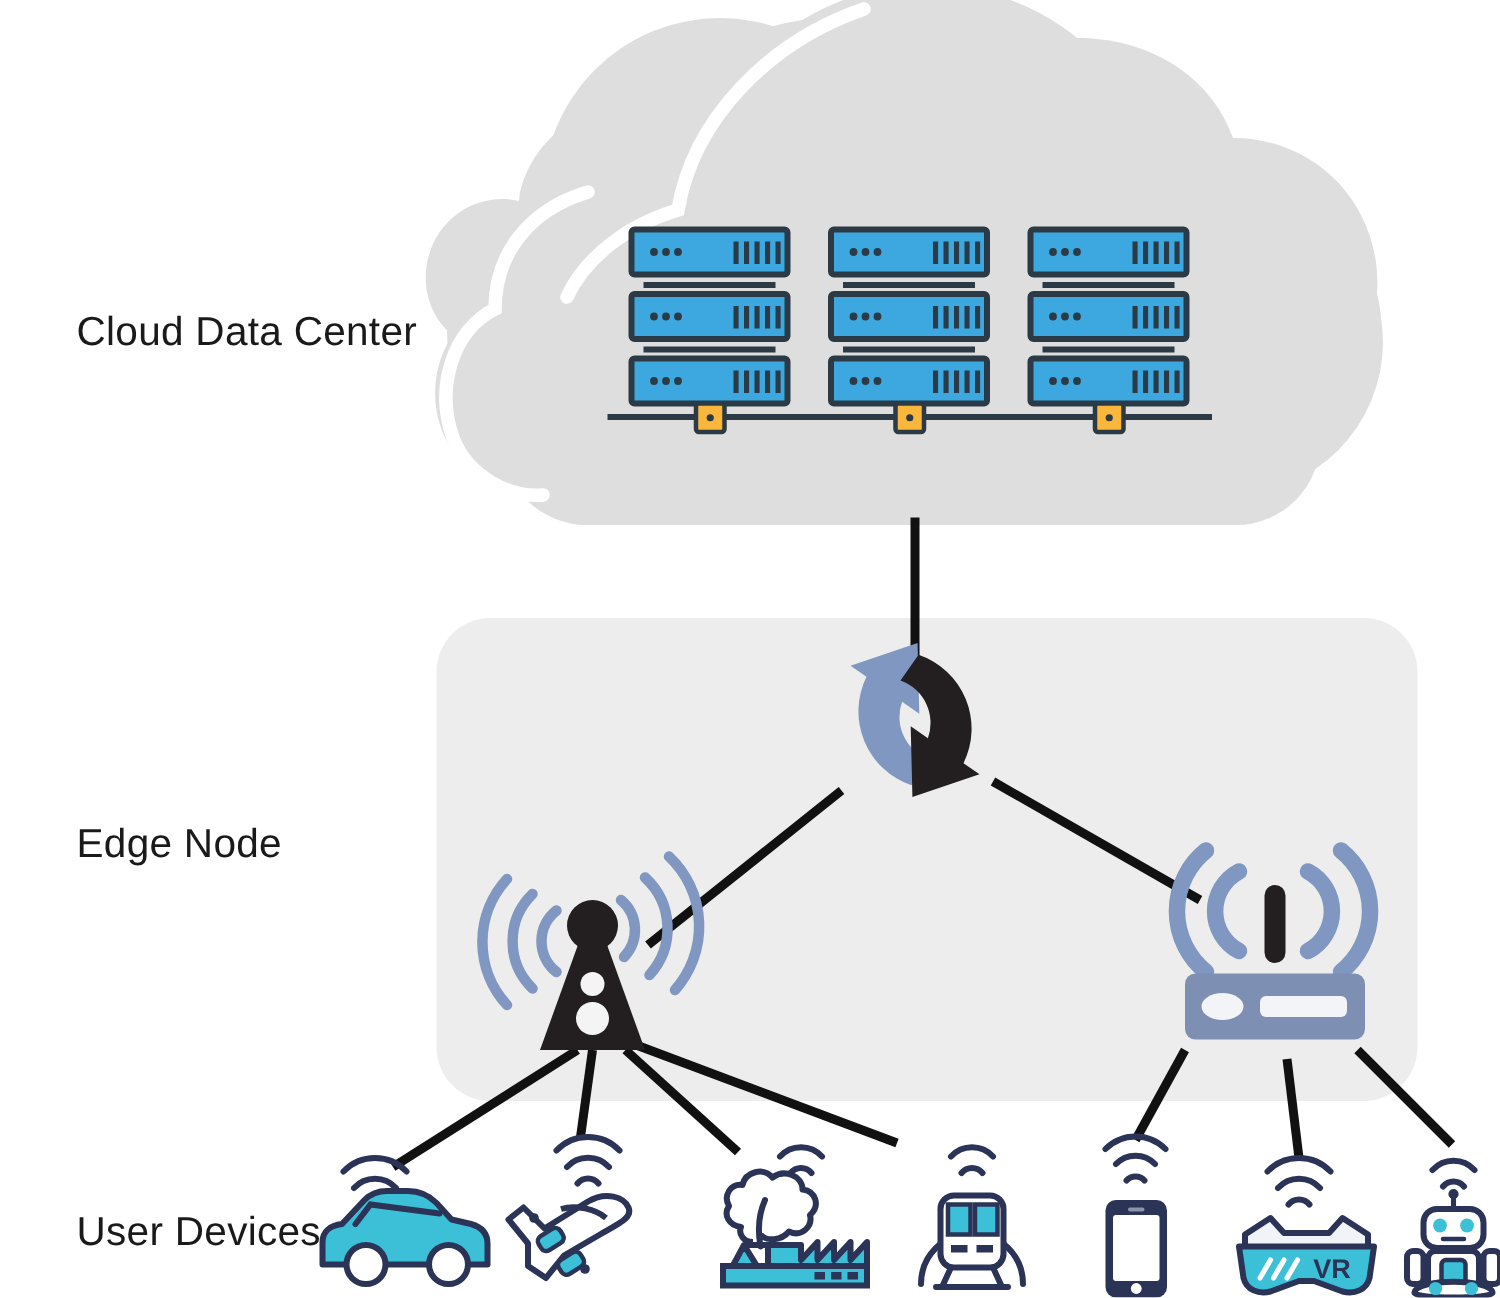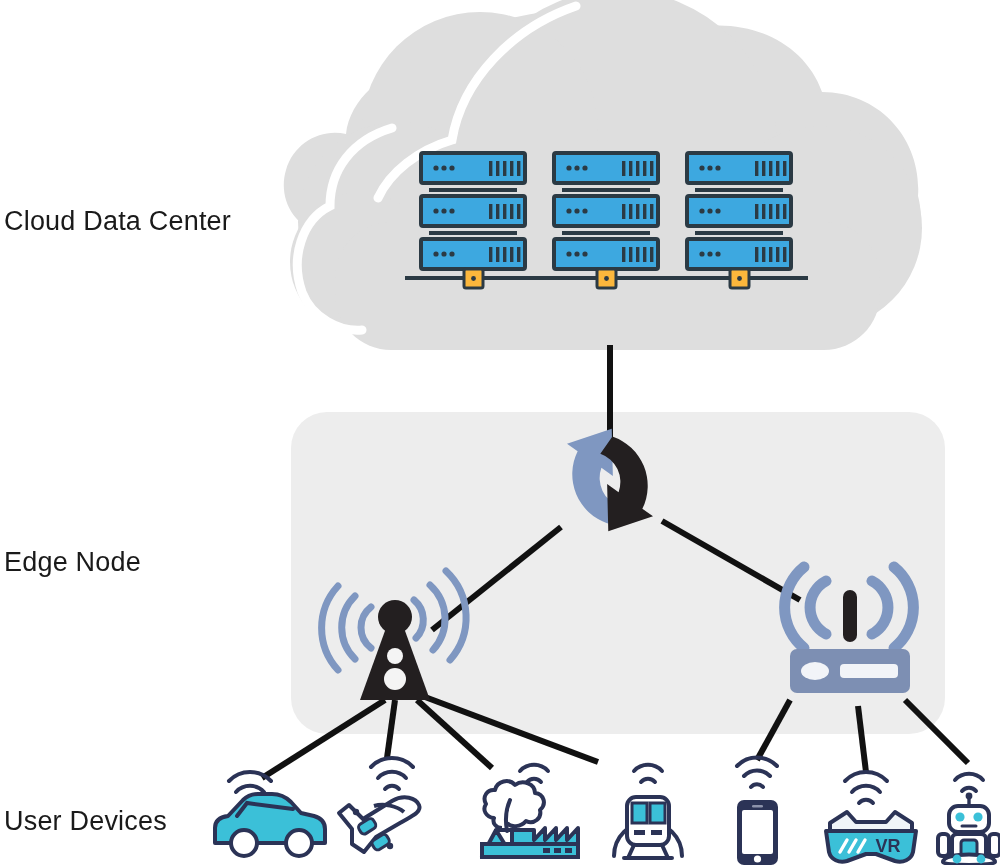--- a/index.html
+++ b/index.html
@@ -1,19 +1,19 @@
 <!DOCTYPE html>
 <html><head>
 <meta charset="utf-8">
 <style>
   html,body{margin:0;padding:0;background:#ffffff;}
   body{width:1000px;height:865px;overflow:hidden;
        font-family:"Liberation Sans","DejaVu Sans",sans-serif;}
   #stage{position:relative;width:1000px;height:865px;background:#ffffff;}
-  .row-label{position:absolute;color:#1a1a1a;font-size:27px;letter-spacing:.2px;white-space:nowrap;}
+  .row-label{position:absolute;color:#1a1a1a;font-size:27px;letter-spacing:.2px;white-space:nowrap;margin-left:47px;}
   #label-cloud{left:4px;top:206px;}
   #label-edge{left:4px;top:547px;}
   #label-user{left:4px;top:806px;}
   svg.layer{position:absolute;left:0;top:0;width:1000px;height:865px;}
 </style>
 </head>
 <body>
 
 <div id="stage">
 

